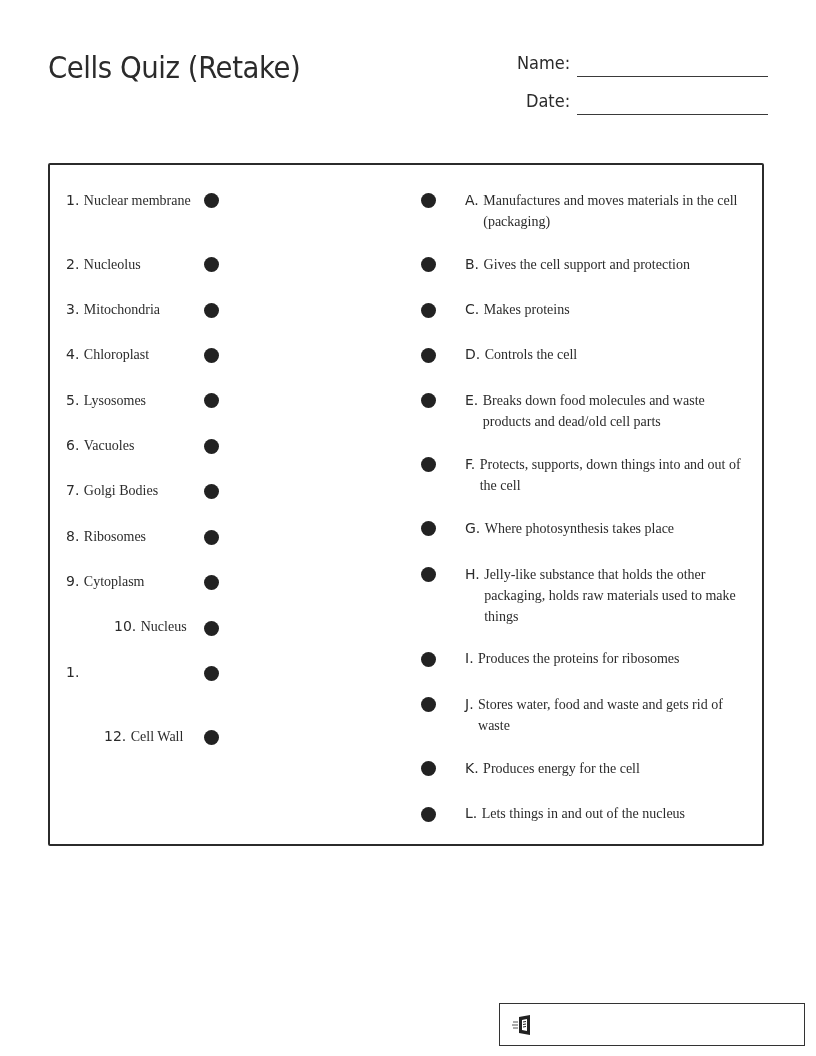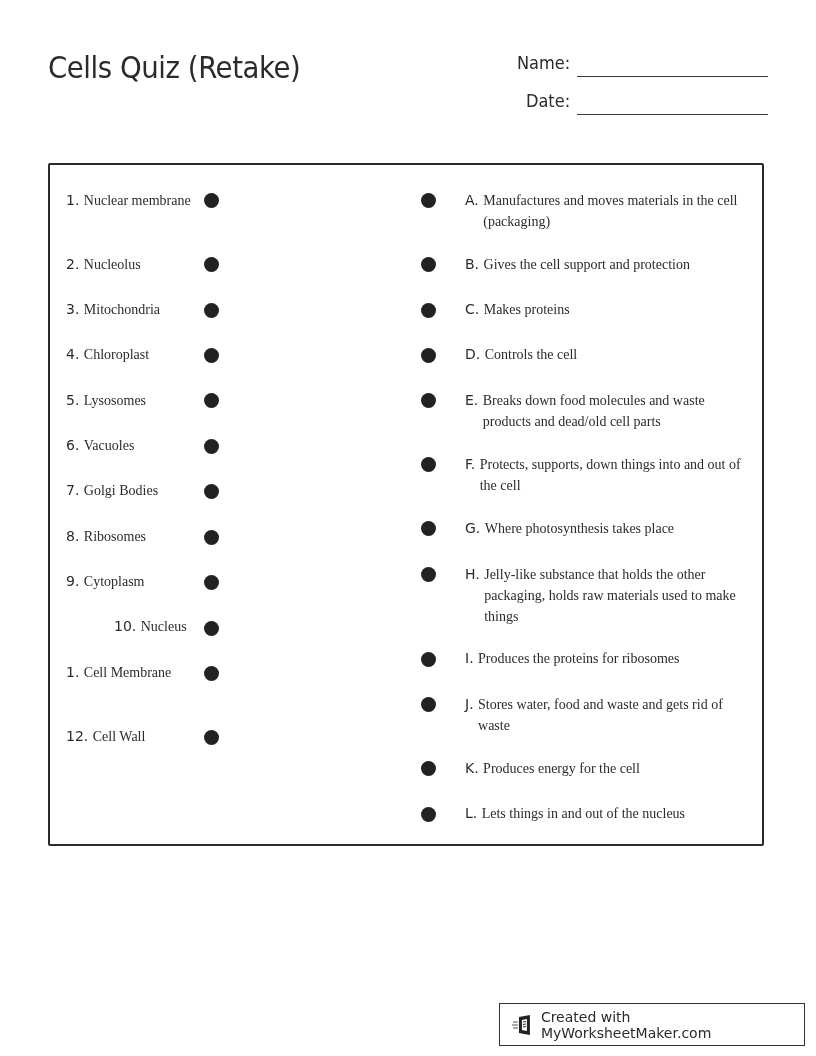--- a/index.html
+++ b/index.html
@@ -125,24 +125,23 @@
   </div>
 <div class="term" style="top:616px;margin-left:48px;">
     <div class="term-inner">
       <span class="num">10. </span>
       <span class="txt">Nucleus</span>
     </div>
   </div>
 <div class="term" style="top:662px;">
     <div class="term-inner">
       <span class="num">1. </span>
-      <span class="txt">Cell Membrane</span>
-    </div>
-  </div>
-<div class="term" style="top:726px;">
+    </div>
+  </div>
+<div class="term" style="top:726px;margin-left:38px;">
     <div class="term-inner">
       <span class="num">12. </span>
       <span class="txt">Cell Wall</span>
     </div>
   </div>
 
 <div class="dot" style="left:204px;top:193px;"></div>
 <div class="dot" style="left:204px;top:257px;"></div>
 <div class="dot" style="left:204px;top:303px;"></div>
 <div class="dot" style="left:204px;top:348px;"></div>
@@ -243,14 +242,13 @@
 
 <div class="footer">
   <svg class="logo" viewBox="0 0 22 22">
     <line x1="1" y1="8" x2="6" y2="8" stroke="#555" stroke-width="1"></line>
     <line x1="0" y1="11" x2="6" y2="11" stroke="#555" stroke-width="1"></line>
     <line x1="1" y1="14" x2="6" y2="14" stroke="#555" stroke-width="1"></line>
     <path d="M7 3 L18 1 L18 21 L7 19 Z" fill="#222"></path>
     <path d="M10 6 L15 5 L15 17 L10 16 Z" fill="#fff"></path>
     <path d="M11 8 L14 7.5 M11 10.5 L14 10 M11 13 L14 12.5" stroke="#222" stroke-width="1"></path>
   </svg>
-  <span>Created with MyWorksheetMaker.com</span>
 </div>
 
 </body></html>

